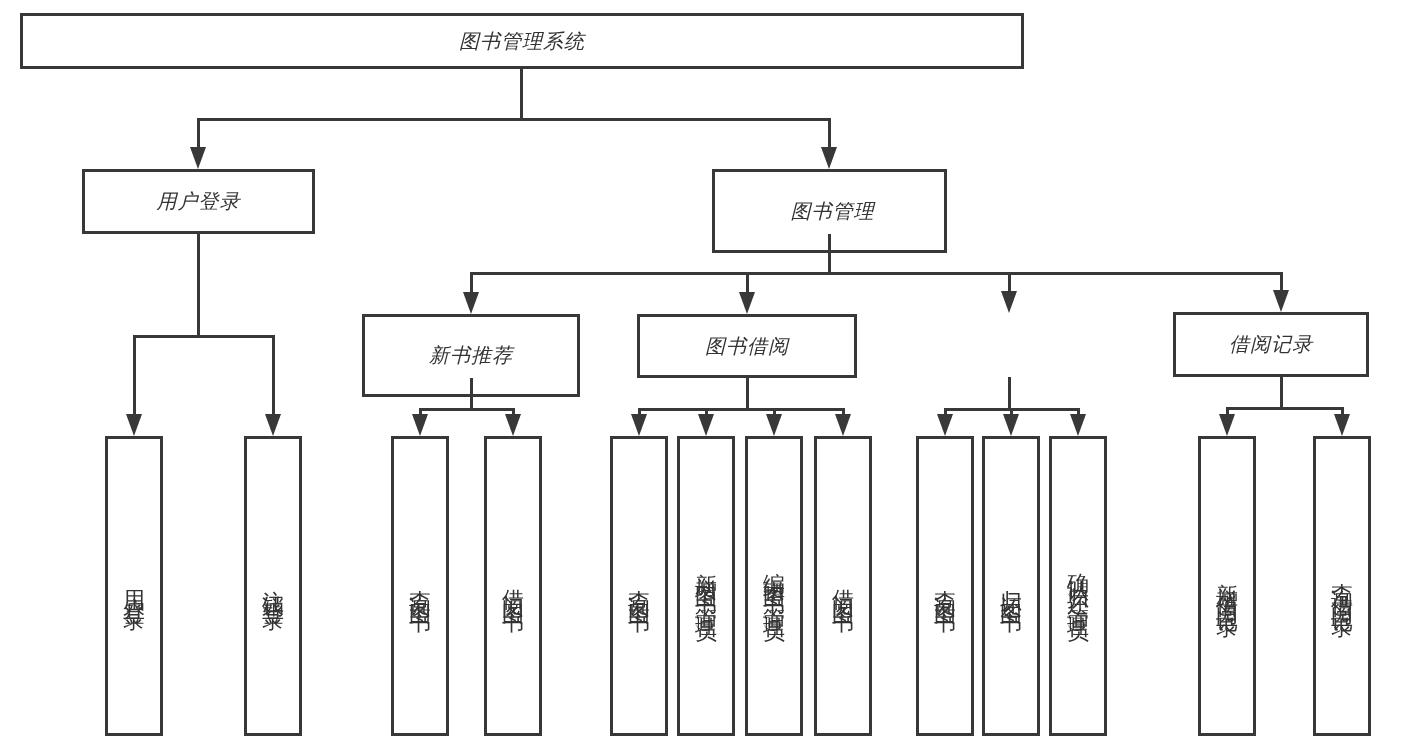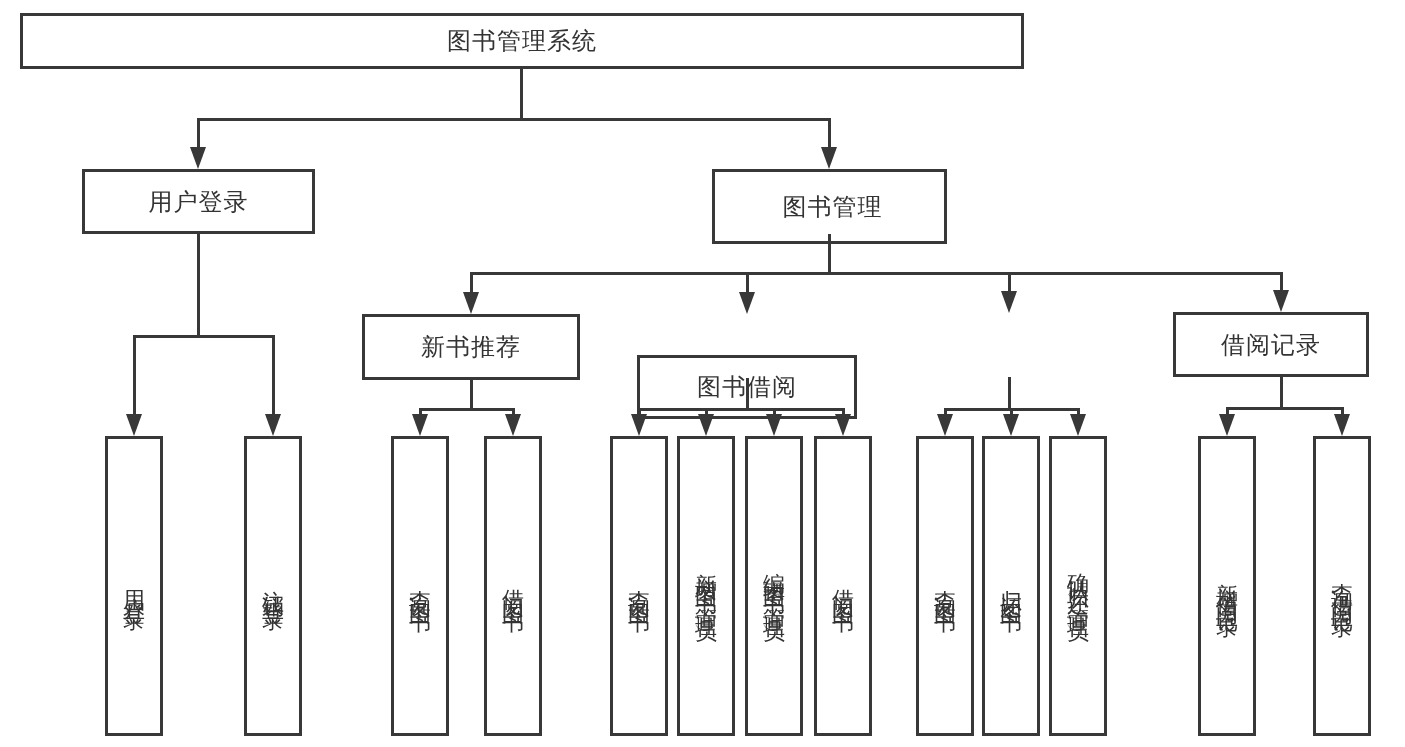--- a/index.html
+++ b/index.html
@@ -17,21 +17,21 @@
   }
   
   .box{
     position:absolute;
     box-sizing:border-box;
     border:3px solid var(--line);
     background:#ffffff;
     display:flex;align-items:center;justify-content:center;
     color:var(--text);
   }
-  .hbox{font-size:24px;letter-spacing:1px;}
+  .hbox{font-size:20px;letter-spacing:1px;font-style:italic;}
   .vbox{
     writing-mode:vertical-rl;
     text-orientation:mixed;
     font-size:22px;
     letter-spacing:7px;
     line-height:1;
   }
   
   .hline{position:absolute;height:3px;background:var(--line);}
   .vline{position:absolute;width:3px;background:var(--line);}
@@ -47,23 +47,23 @@
   
   .watermark{
     position:absolute;left:1186px;top:714px;
     font-size:19px;color:var(--wm);letter-spacing:1px;
     white-space:nowrap;z-index:5;
   }
 
   
   .n-root{left:20px;top:13px;width:1004px;height:56px;}
   .n-l2-0{left:82px;top:169px;width:233px;height:65px;}
-  .n-l2-1{left:712px;top:169px;width:235px;height:75px;padding-left:6px;}
-  .n-l3-0{left:362px;top:314px;width:218px;height:66px;}
-  .n-l3-1{left:637px;top:314px;width:220px;height:64px;margin-top:41px;}
+  .n-l2-1{left:712px;top:169px;width:235px;height:84px;padding-left:6px;}
+  .n-l3-0{left:362px;top:314px;width:218px;height:83px;}
+  .n-l3-1{left:637px;top:314px;width:220px;height:64px;}
   .n-l3-2{left:902px;top:313px;width:215px;height:64px;}
   .n-l3-3{left:1173px;top:312px;width:196px;height:65px;}
   .leaf{top:436px;width:58px;height:300px;}
   .n-lf-0{left:105px;}  .n-lf-1{left:244px;}
   .n-lf-2{left:391px;}  .n-lf-3{left:484px;}
   .n-lf-4{left:610px;}  .n-lf-5{left:677px;}
   .n-lf-6{left:745px;}  .n-lf-7{left:814px;}
   .n-lf-8{left:916px;}  .n-lf-9{left:982px;}
   .n-lf-10{left:1049px;}
   .n-lf-11{left:1198px;} .n-lf-12{left:1313px;}

